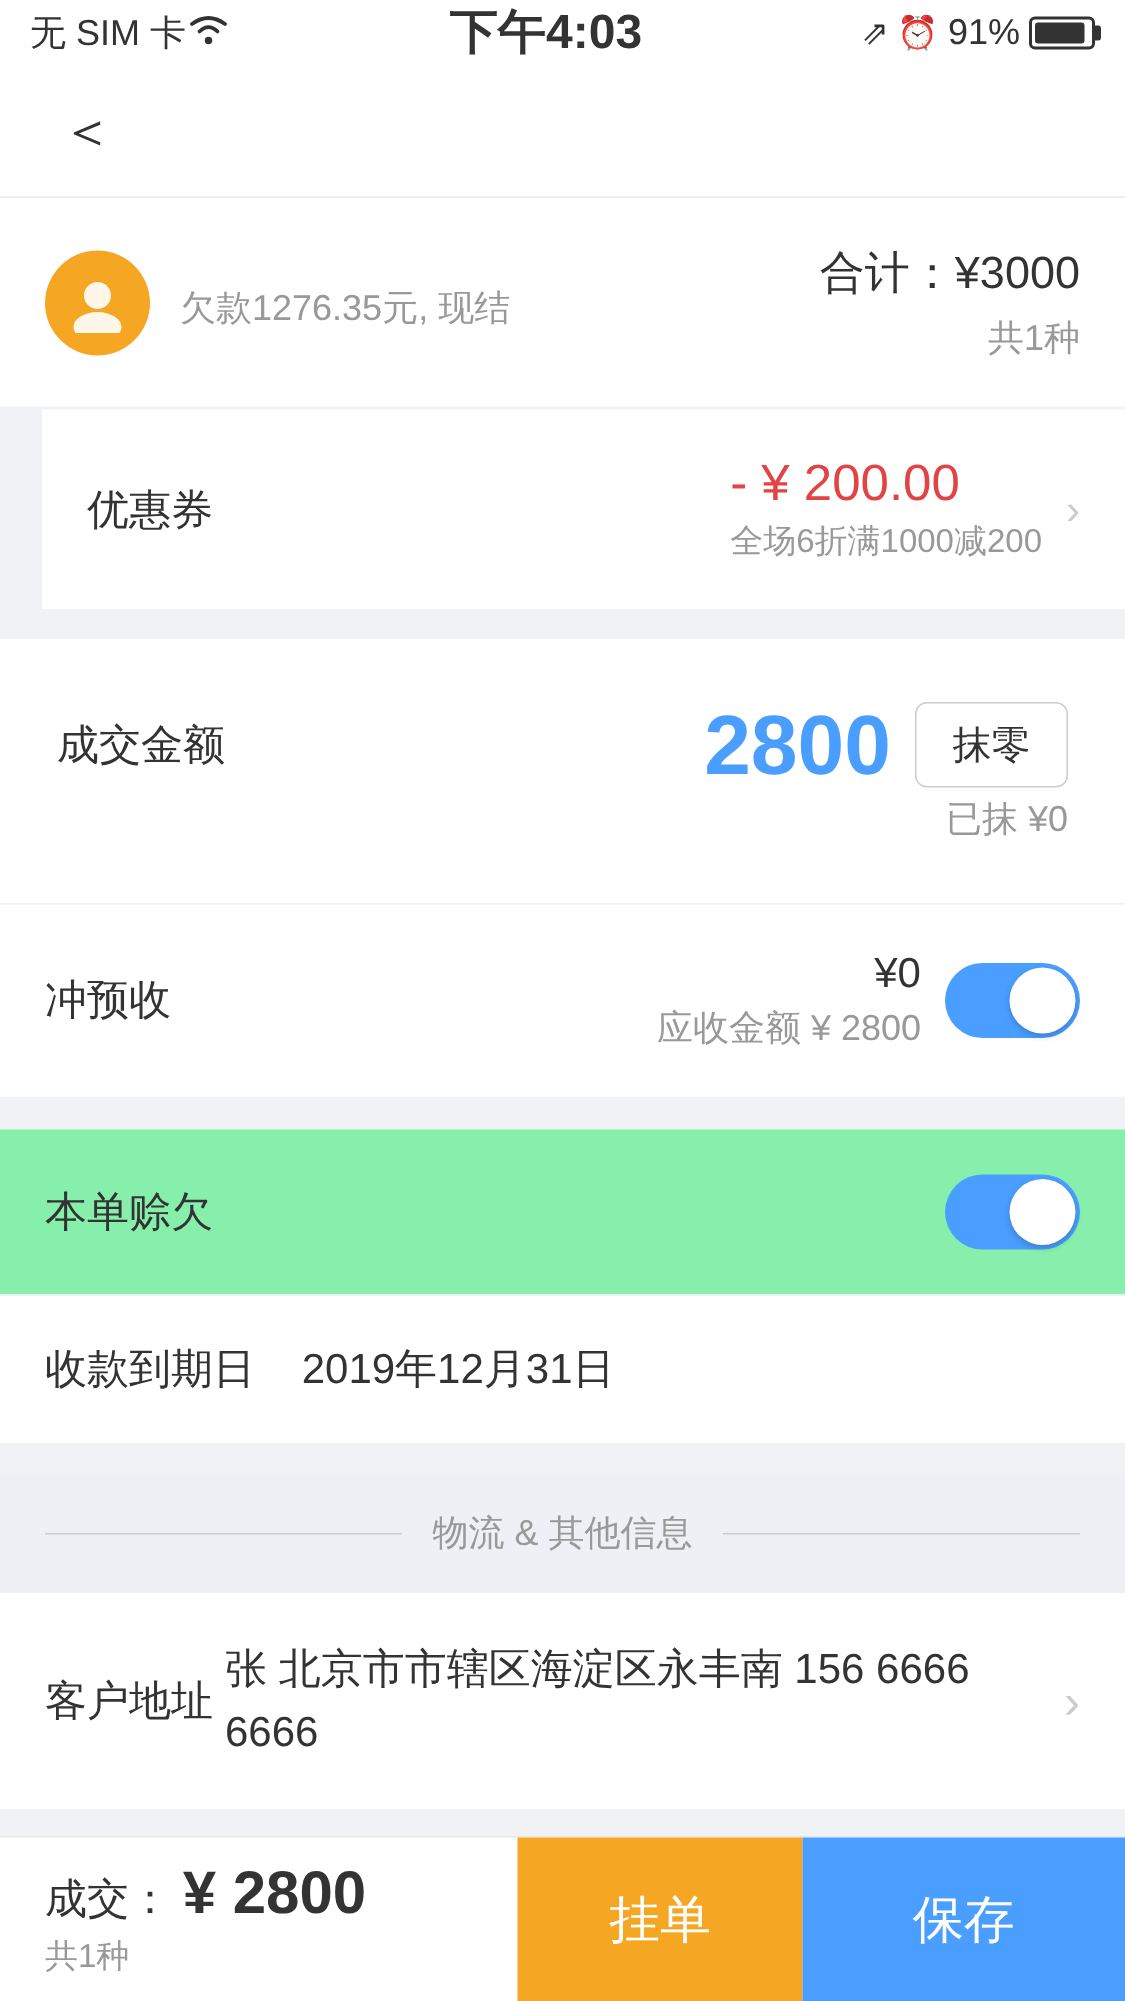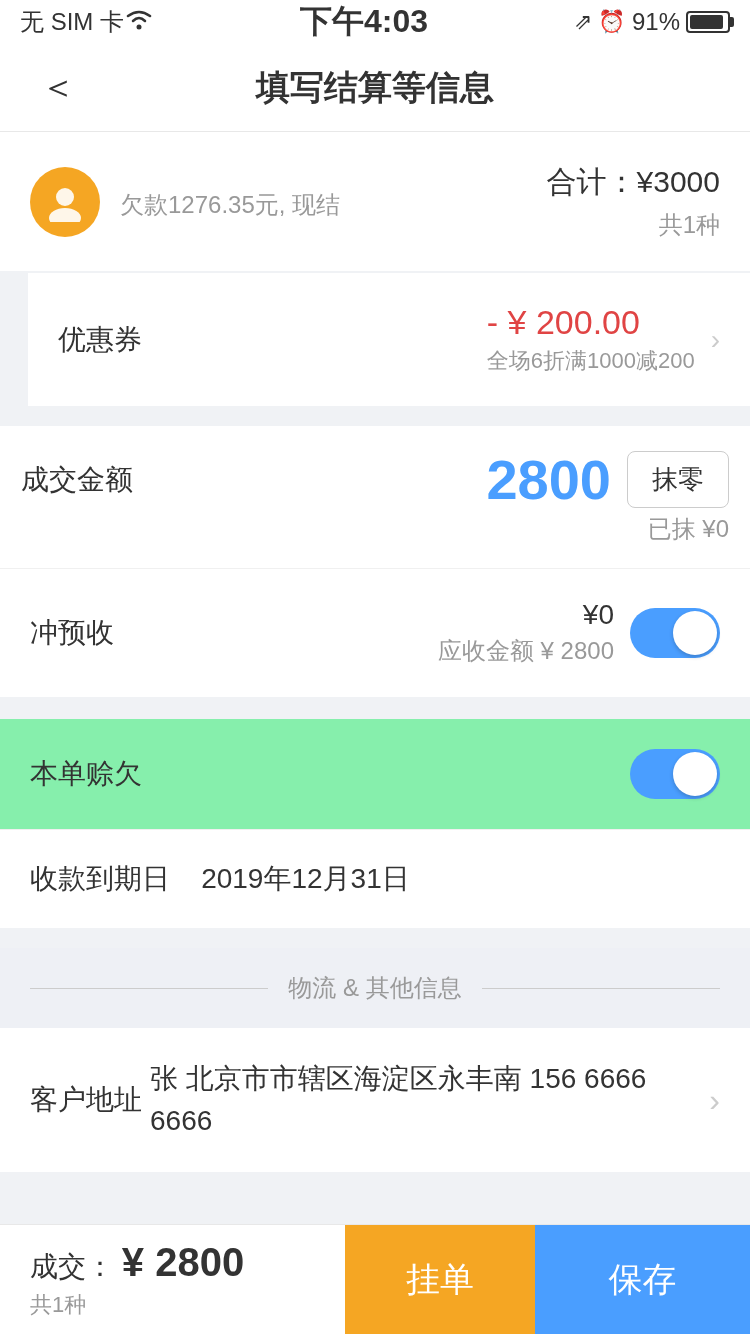--- a/index.html
+++ b/index.html
@@ -119,21 +119,21 @@
 
     
     .section-gap {
       height: 20px;
       background: #f0f2f5;
     }
 
     
     .amount-section {
       background: #fff;
-      padding: 21px;
+      padding: 38px;
       margin-bottom: 2px;
     }
     .amount-row {
       display: flex;
       align-items: center;
       justify-content: space-between;
     }
     .amount-label { font-size: 28px; color: #333; }
     .amount-right { display: flex; align-items: center; gap: 16px; }
     .amount-value { font-size: 56px; color: #4a9eff; font-weight: 600; }
@@ -277,21 +277,20 @@
     <span style="font-size:22px;">⏰</span>
     <span>91%</span>
     <div class="battery-icon">
       <div class="battery-fill"></div>
     </div>
   </div>
 </div>
 
 <div class="nav-bar">
   <span class="nav-back">＜</span>
-  <span class="nav-title">填写结算等信息</span>
 </div>
 
 <div class="content">
 
   <div class="customer-row card">
     <div class="avatar">
       <svg width="40" height="40" viewBox="0 0 40 40" fill="none">
         <circle cx="20" cy="15" r="9" fill="#fff" opacity="0.9"></circle>
         <ellipse cx="20" cy="36" rx="16" ry="10" fill="#fff" opacity="0.9"></ellipse>
       </svg>

